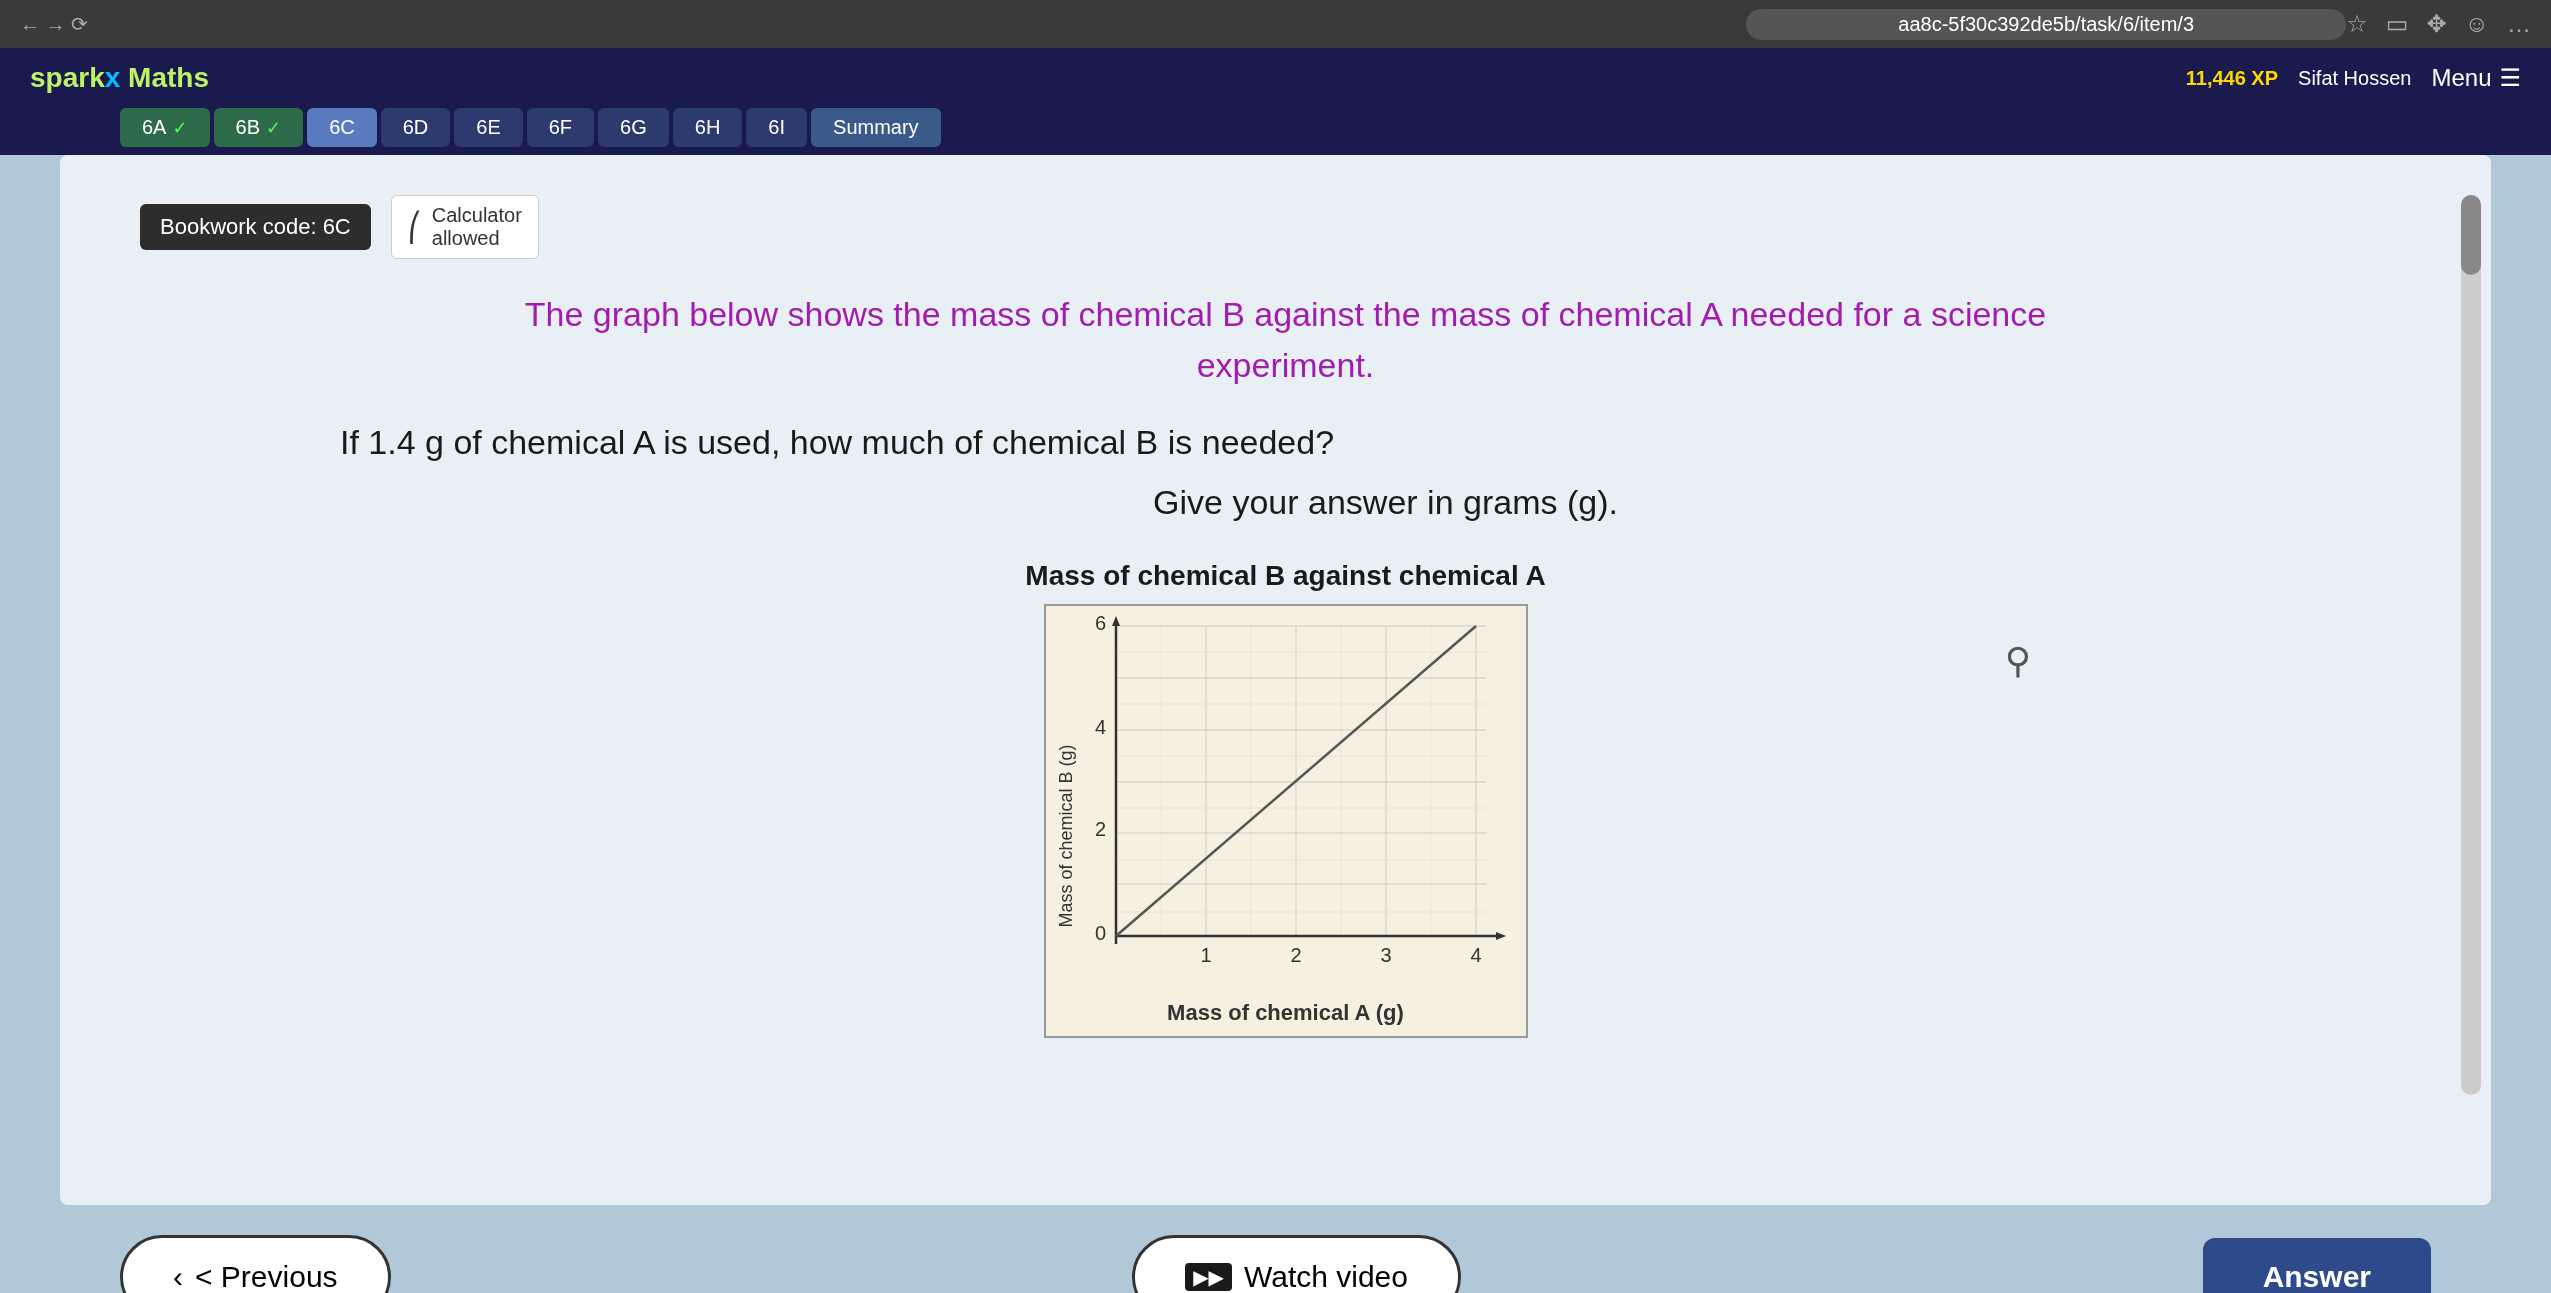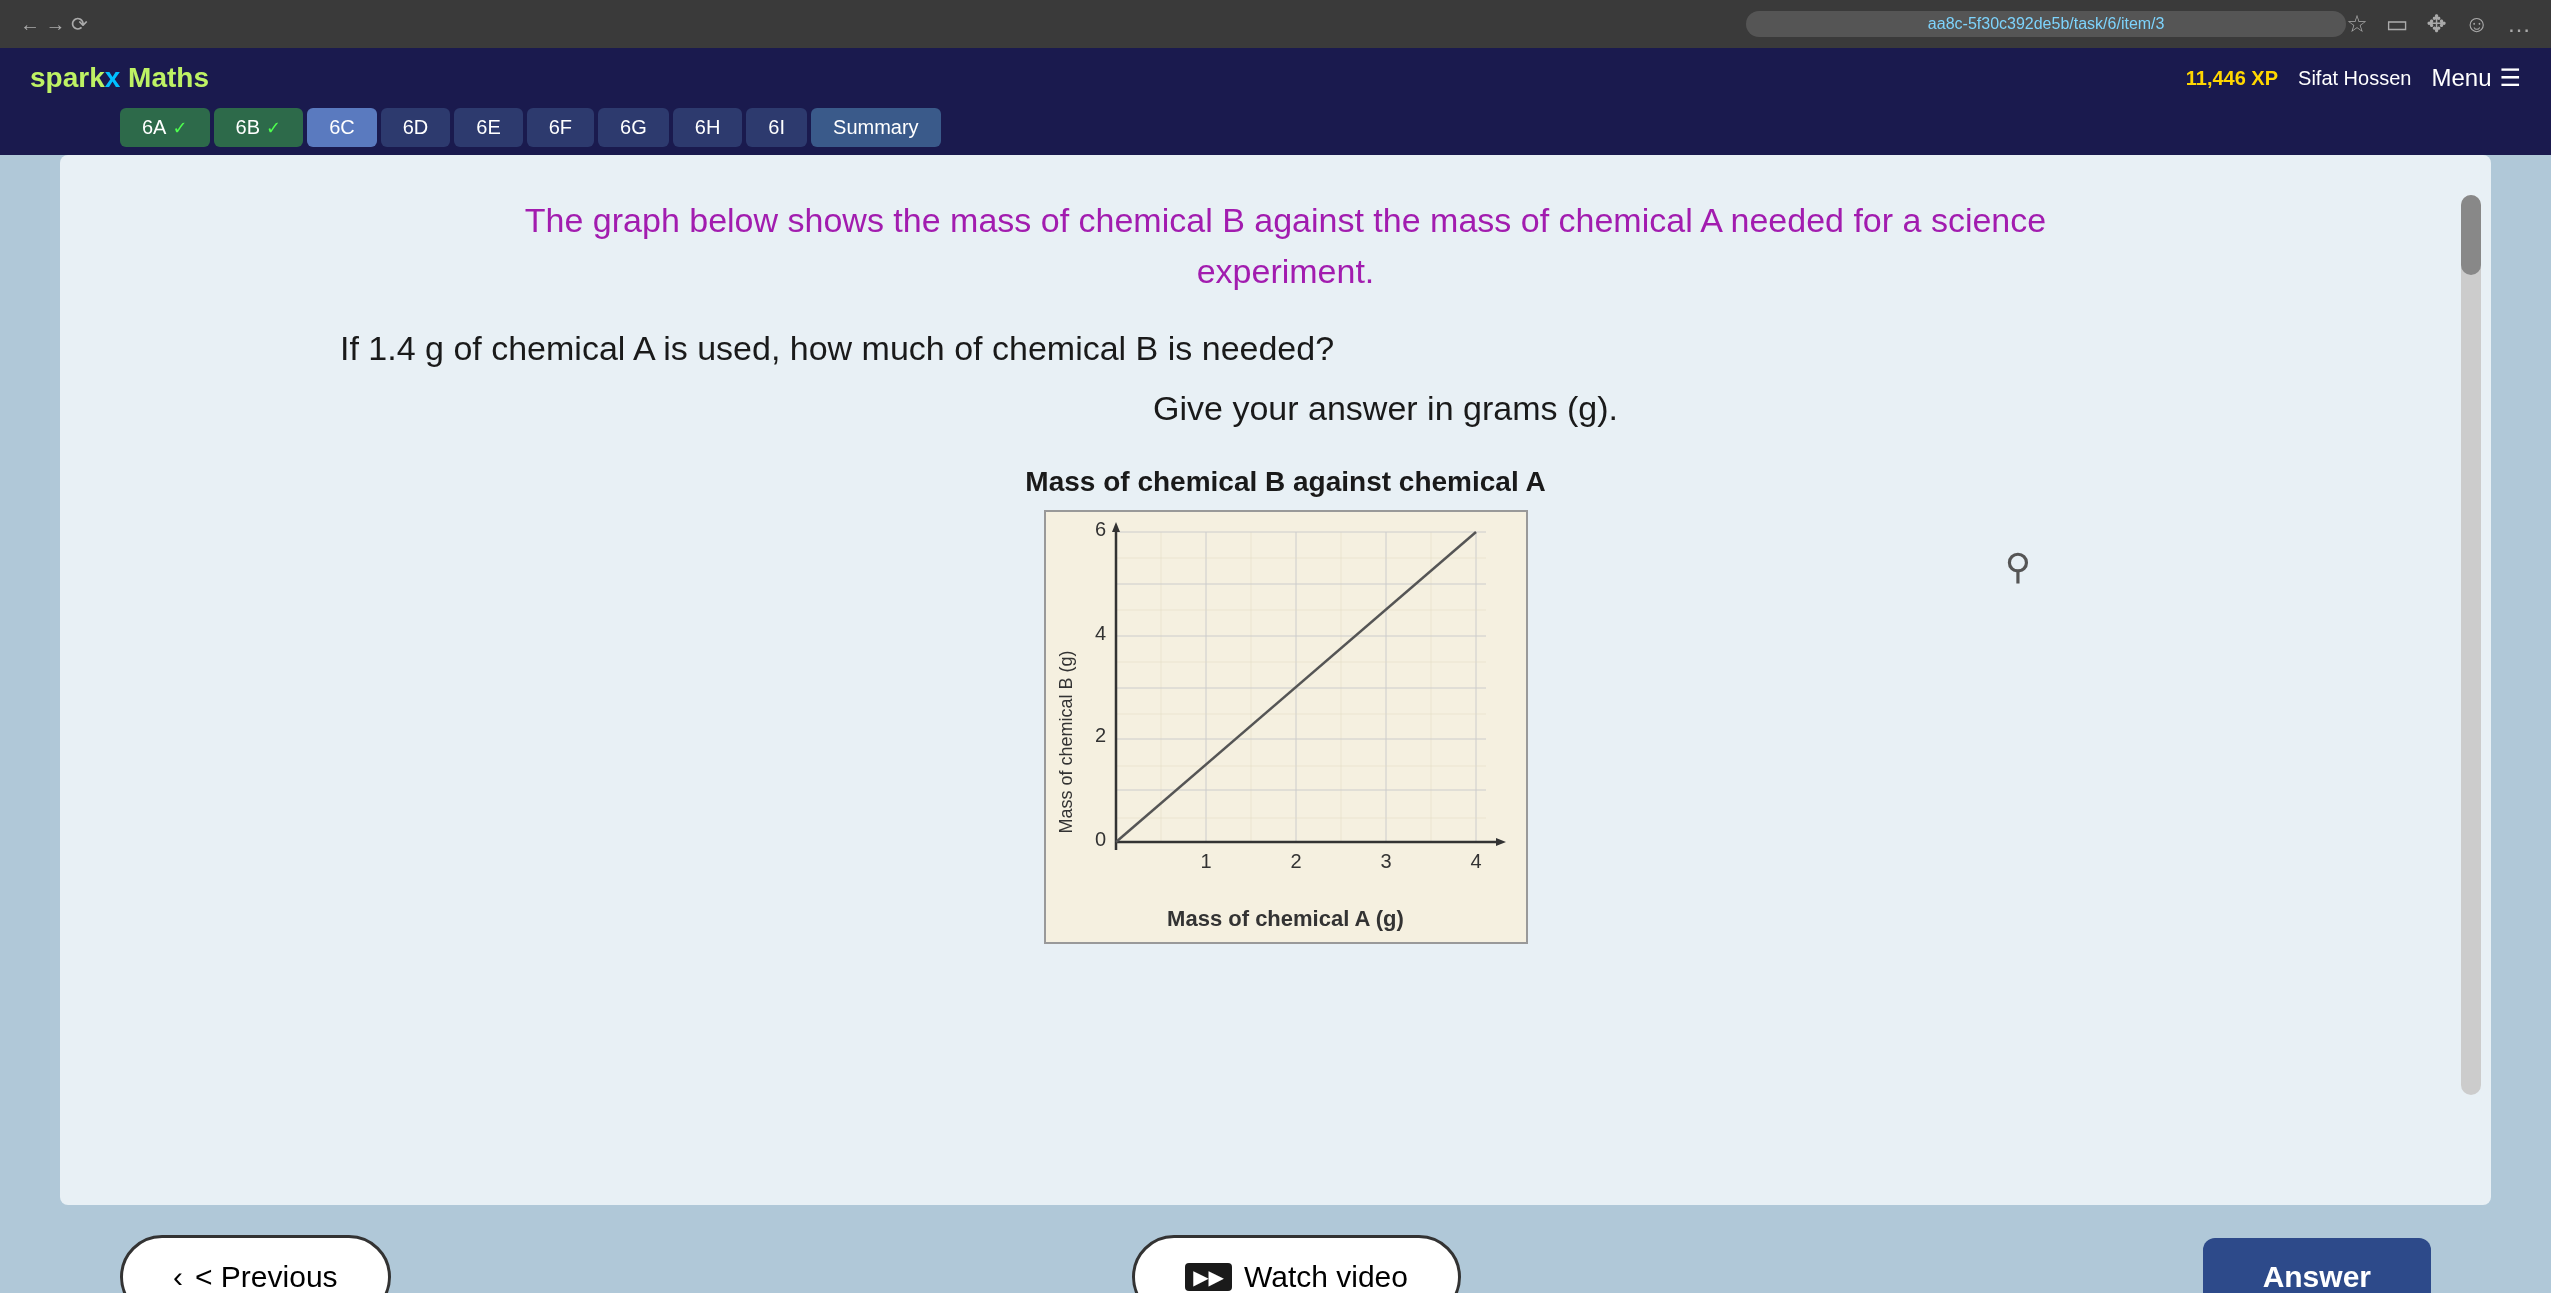--- a/index.html
+++ b/index.html
@@ -21,22 +21,22 @@
       padding: 0 20px;
       color: #ccc;
       font-size: 22px;
     }
     .browser-bar .url {
       flex: 1;
       text-align: center;
       background: #555;
       border-radius: 20px;
       padding: 4px 20px;
-      font-size: 16px;
-      color: #7dd3fc;
+      font-size: 20px;
+      color: #ffffff;
       max-width: 600px;
       margin: 0 auto;
     }
     .browser-icons {
       display: flex;
       gap: 18px;
       align-items: center;
       color: #aaa;
       font-size: 24px;
     }
@@ -342,20 +342,30 @@
     <span>Summary</span>
   </button>
 </div>
 
 <div class="main-content">
 
   <div class="scrollbar">
     <div class="scrollbar-thumb"></div>
   </div>
 
+  <div class="top-bar">
+    <div class="bookwork-code">Bookwork code: 6C</div>
+    <div class="calculator-badge">
+      <span class="calculator-icon">⎛</span>
+      <div>
+        <div>Calculator</div>
+        <div>allowed</div>
+      </div>
+    </div>
+  </div>
 
   <div class="question-text">
     <span>The graph below shows the mass of chemical B against the mass of chemical A needed for a science</span><br>
     <span>experiment.</span>
   </div>
 
   <div class="question-sub">
     <div>If 1.4 g of chemical A is used, how much of chemical B is needed?</div>
     <div style="text-align:center; margin-top:6px;">Give your answer in grams (g).</div>
   </div>

